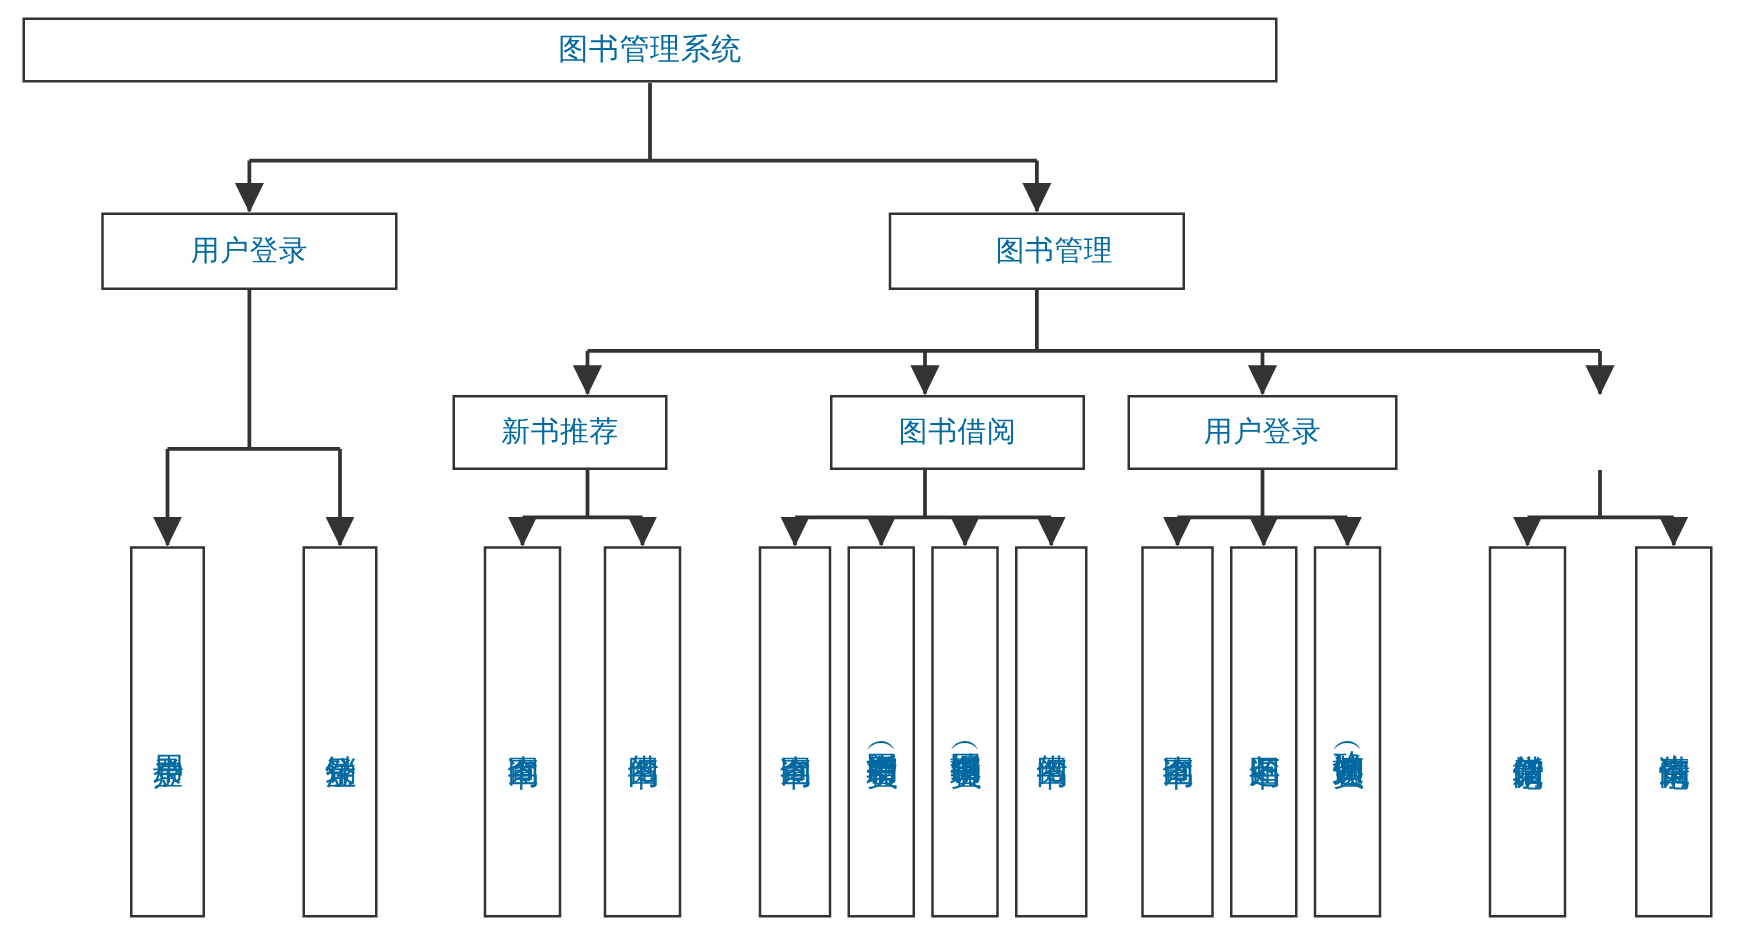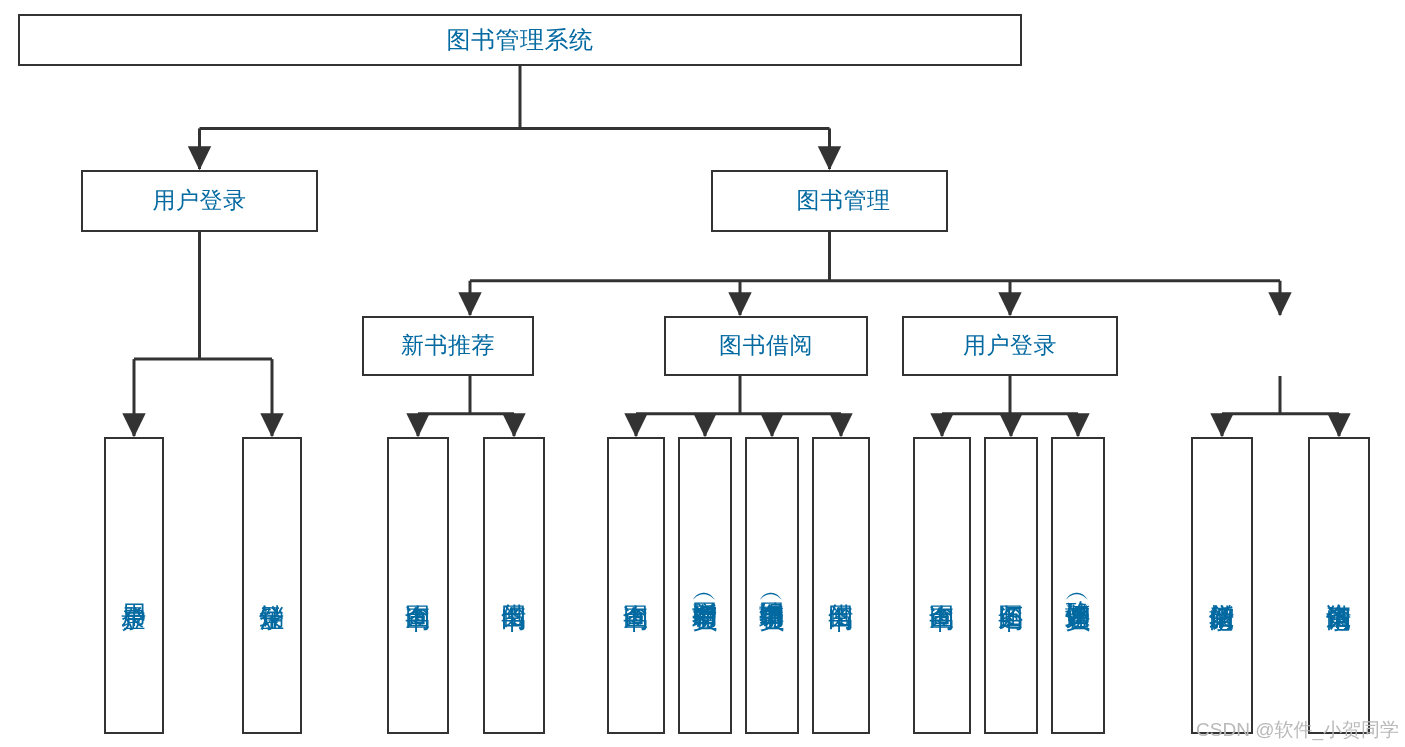--- a/index.html
+++ b/index.html
@@ -175,14 +175,13 @@
   <div class="node node-v" style="left: 1051px; top: 437px; width: 54px; height: 297px;">
     <span class="label">确认归还（管理员）</span>
   </div>
   <div class="node node-v" style="left: 1191px; top: 437px; width: 62px; height: 297px;">
     <span class="label">新增借阅记录</span>
   </div>
   <div class="node node-v" style="left: 1308px; top: 437px; width: 62px; height: 297px;">
     <span class="label">查询借阅记录</span>
   </div>
 
-  <div class="watermark">CSDN @软件_小贺同学</div>
 </div>
 
 </body></html>

